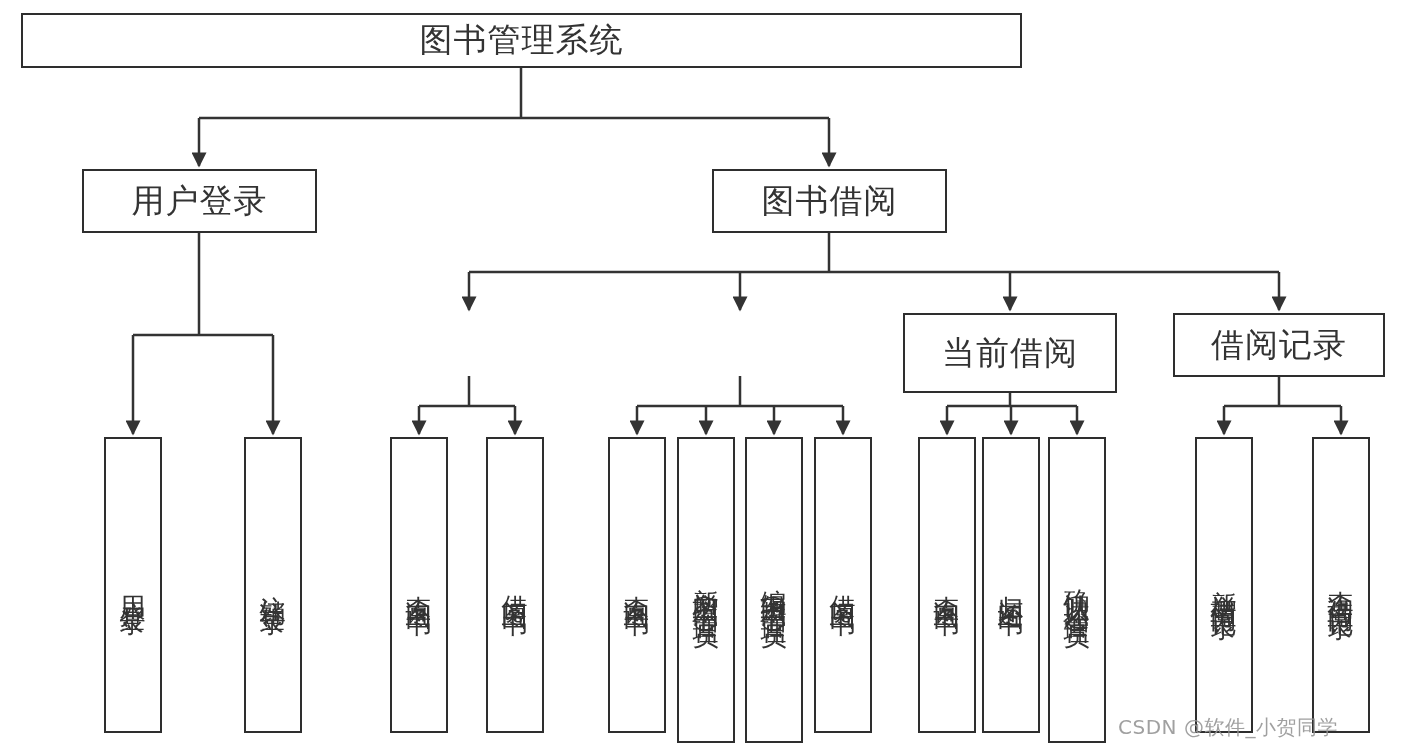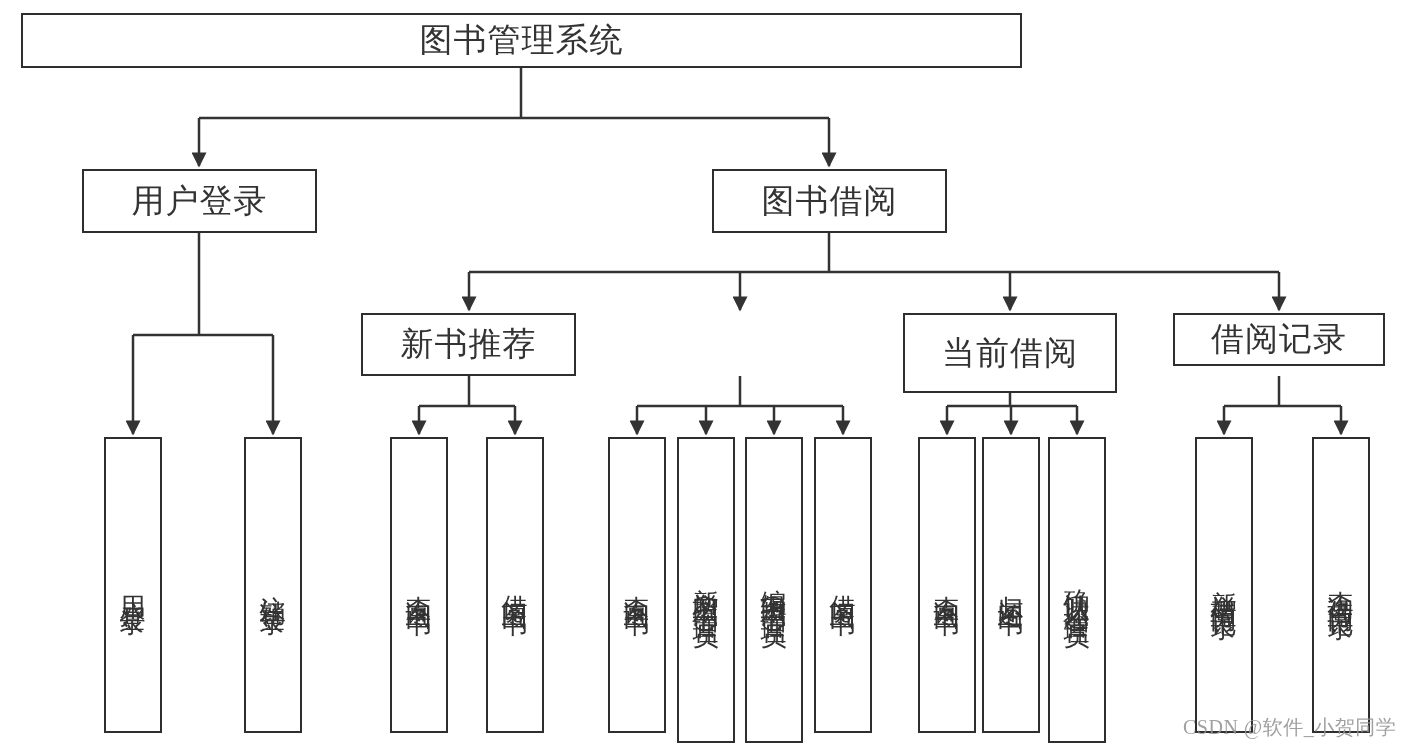--- a/index.html
+++ b/index.html
@@ -31,28 +31,27 @@
   .h { font-size: 33px; letter-spacing: 1px; white-space: nowrap; }
   .vt {
     writing-mode: vertical-rl;
     text-orientation: mixed;
     font-size: 26px;
     letter-spacing: 5px;
     line-height: 1;
   }
   .watermark {
     position: absolute;
-    left: 1183px;
+    left: 1118px;
     top: 714px;
     z-index: 2;
     font-size: 20px;
     color: rgba(150,150,150,0.9);
     white-space: nowrap;
     letter-spacing: 0.5px;
-    font-family: Liberation Serif, serif;
   }
 </style>
 </head>
 <body>
 
 <div class="canvas">
 
   <svg class="wires" width="1405" height="747" viewBox="0 0 1405 747" xmlns="http://www.w3.org/2000/svg">
     <defs>
       <marker id="arrow" markerUnits="strokeWidth" markerWidth="8" markerHeight="6" refX="9" refY="5" orient="auto" viewBox="0 0 10 10">
@@ -94,23 +93,22 @@
       <line x1="1224" y1="406" x2="1224" y2="434" marker-end="url(#arrow)"></line>
       <line x1="1341" y1="406" x2="1341" y2="434" marker-end="url(#arrow)"></line>
     </g>
   </svg>
 
   <div class="box h" style="left:21px;top:13px;width:1001px;height:55px">图书管理系统</div>
 
   <div class="box h" style="left:82px;top:169px;width:235px;height:64px">用户登录</div>
   <div class="box h" style="left:712px;top:169px;width:235px;height:64px">图书借阅</div>
 
-  <div class="box h" style="left:361px;top:313px;width:215px;height:63px">新书推荐</div>
   <div class="box h" style="left:903px;top:313px;width:214px;height:80px">当前借阅</div>
-  <div class="box h" style="left:1173px;top:313px;width:212px;height:53px">借阅记录</div>
+  <div class="box h" style="left:1173px;top:313px;width:212px;height:64px">借阅记录</div>
 
   <div class="box" style="left:104px;top:437px;width:58px;height:296px">
     <span class="vt">用户登录</span>
   </div>
   <div class="box" style="left:244px;top:437px;width:58px;height:296px">
     <span class="vt">注销登录</span>
   </div>
   <div class="box" style="left:390px;top:437px;width:58px;height:296px">
     <span class="vt">查询图书</span>
   </div>

